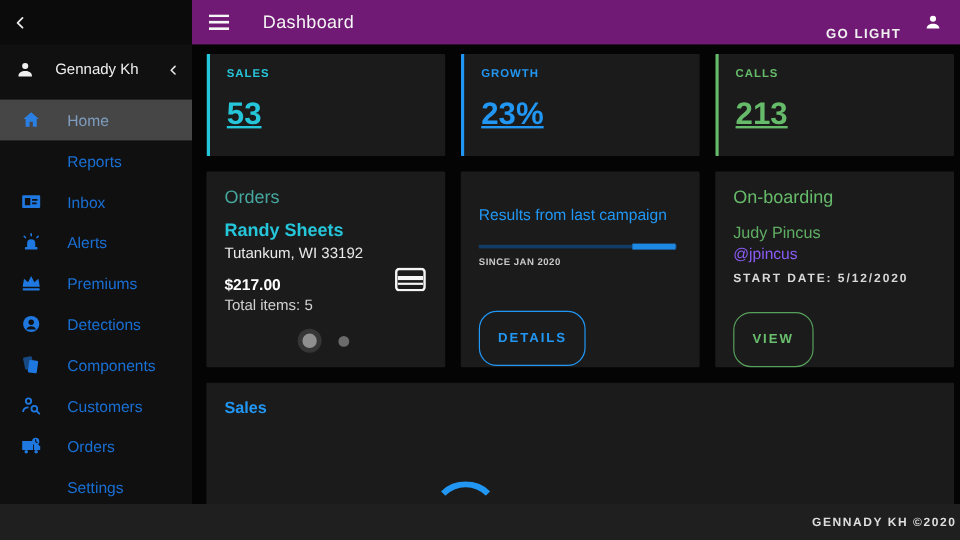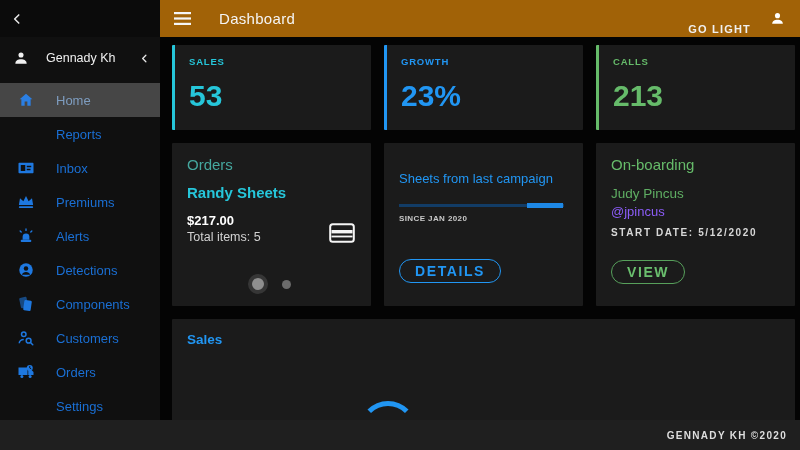--- a/index.html
+++ b/index.html
@@ -8,21 +8,21 @@
     position:relative; overflow:hidden;
     background:#040404;
     font-family:"Liberation Sans", sans-serif;
     color:#e8e8e8;
   }
   svg { display:block; }
 
   
   .topbar {
     position:absolute; left:160px; top:0; right:0; height:37px;
-    background:#a16207; display:flex; align-items:center; padding:0 14px;
+    background:#701a75; display:flex; align-items:center; padding:0 14px;
   }
   .hamburger { width:17px; cursor:pointer; color:#f5f5f5; }
   .topbar-title { margin-left:28px; font-size:15px; color:#f5f5f5; letter-spacing:.3px; }
   .topbar-spacer { flex:1; }
   .go-light {
     font-size:11px; font-weight:bold; letter-spacing:1.2px; color:#f0f0f0;
     background:none; border:none; cursor:pointer; font-family:inherit; padding:6px 8px;margin-top:20px;
   }
   .topbar-person { margin-left:10px; color:#fff; cursor:pointer; }
 
@@ -56,21 +56,21 @@
     overflow:hidden; padding:8px 5px 0 12px;
   }
   .row { display:flex; gap:13px; }
   .card { background:#1b1b1b; border-radius:1px; }
 
   .stat-card {
     flex:1; height:85px; padding:11px 14px;
     border-left:3px solid var(--accent,#2196f3);
   }
   .stat-label { font-size:9.5px; font-weight:bold; letter-spacing:.8px; color:var(--accent); }
-  .stat-value { font-size:30px; font-weight:bold; color:var(--accent); margin-top:12px; }
+  .stat-value { font-size:26px; font-weight:bold; color:var(--accent); margin-top:12px;text-decoration:underline; }
 
   .row2 { margin-top:13px; }
   .row2 .card { flex:1; height:163px; padding:13px 15px; position:relative; }
   .card-title { font-size:15px; font-weight:400; }
 
   
   .orders-title { color:#45a79e; }
   .order-name { margin-top:11px; font-size:15px; font-weight:bold; color:#26c6da; }
   .order-addr { margin-top:3px; font-size:12.5px; color:#eaeaea; }
   .order-amount { margin-top:12px; font-size:13px; font-weight:bold; color:#fff; }
@@ -81,23 +81,23 @@
   .dot.active { width:12px; height:12px; background:#8f8f8f; box-shadow:0 0 0 4px rgba(255,255,255,.12); }
 
   
   .goals-title { color:#1e6fd0; }
   .goals-sub { margin-top:15px; font-size:13px; color:#2196f3; }
   .progress { position:relative; margin-top:17px; height:5px; }
   .progress-track { position:absolute; left:0; right:4px; top:1px; height:3px; background:#123c66; }
   .progress-chunk { position:absolute; top:0; height:5px; background:#1e88e5; }
   .goals-caption { margin-top:6px; font-size:8px; font-weight:bold; letter-spacing:.4px; color:#c9c9c9; }
   .pill-btn {
-    display:inline-block; margin-top:36px; padding:3px 15px;
+    display:inline-block; margin-top:36px; padding:16px 15px;
     background:none; border:1px solid #2196f3; border-radius:15px;
-    color:#2196f3; font-size:14px; font-weight:bold; letter-spacing:1.6px;
+    color:#2196f3; font-size:11px; font-weight:bold; letter-spacing:1.6px;
     cursor:pointer; font-family:inherit;
   }
   .pill-btn.green { border-color:#57a05b; color:#6abf6e; }
 
   
   .onb-title { color:#66bb6a; }
   .onb-name { margin-top:13px; font-size:13.5px; color:#5fae63; }
   .onb-handle { margin-top:3px; font-size:13px; color:#8b5cf6; }
   .onb-role { margin-top:2px; font-size:13.5px; font-weight:bold; color:#fff; }
   .onb-date { margin-top:8px; font-size:10px; font-weight:bold; letter-spacing:1.6px; color:#d8d8d8; }
@@ -108,21 +108,21 @@
   .sales-title { color:#2196f3; font-weight:bold; font-size:13.5px; }
   .spinner {
     position:absolute; top:82px; left:187px; width:58px; height:58px;
     border:5px solid transparent; border-top-color:#2196f3; border-radius:50%;
   }
 
   
   .footer {
     position:absolute; left:0; right:0; bottom:0; height:30px;
     background:#1f1f1f; display:flex; align-items:center; justify-content:flex-end;
-    padding-right:13px;
+    padding-right:3px;
   }
   .footer-text { font-size:10px; font-weight:bold; letter-spacing:1.3px; color:#dedede; }
 </style>
 </head>
 <body>
 
 <div class="sidebar">
   <div class="sidebar-top">
     <span class="chev">
       <svg width="14" height="14" viewBox="0 0 24 24">
@@ -164,37 +164,37 @@
       <span class="mi-icon">
         <svg width="18" height="18" viewBox="0 0 24 24" fill="currentColor">
             <path d="M3 5h18a1 1 0 011 1v12a1 1 0 01-1 1H3a1 1 0 01-1-1V6a1 1 0 011-1zm2 3v8h6V8H5zm8 1v2h6V9h-6zm0 4v2h5v-2h-5z"></path>
           </svg>
       </span>
       <span class="mi-label">Inbox</span>
     </div>
 
     <div class="menu-item">
       <span class="mi-icon">
-        <svg width="18" height="18" viewBox="0 0 24 24" fill="currentColor">
-            <path d="M2.5 16L4 7l4.5 4L12 4l3.5 7L20 7l1.5 9z"></path>
-            <rect x="2.5" y="17.5" width="19" height="2.5" rx="1"></rect>
-          </svg>
-      </span>
-      <span class="mi-label">Premiums</span>
-    </div>
-
-    <div class="menu-item">
-      <span class="mi-icon">
         <svg width="18" height="18" viewBox="0 0 24 24" fill="none" stroke="currentColor" stroke-width="1.8" stroke-linecap="round">
             <path d="M7.5 17v-4a4.5 4.5 0 019 0v4" fill="currentColor" stroke="none"></path>
             <rect x="5" y="17" width="14" height="3" rx="1" fill="currentColor" stroke="none"></rect>
             <path d="M12 4.5v-2M5.6 6.6L4.2 5.2M18.4 6.6l1.4-1.4"></path>
           </svg>
       </span>
       <span class="mi-label">Alerts</span>
+    </div>
+
+    <div class="menu-item">
+      <span class="mi-icon">
+        <svg width="18" height="18" viewBox="0 0 24 24" fill="currentColor">
+            <path d="M2.5 16L4 7l4.5 4L12 4l3.5 7L20 7l1.5 9z"></path>
+            <rect x="2.5" y="17.5" width="19" height="2.5" rx="1"></rect>
+          </svg>
+      </span>
+      <span class="mi-label">Premiums</span>
     </div>
 
     <div class="menu-item">
       <span class="mi-icon">
         <svg width="18" height="18" viewBox="0 0 24 24">
             <circle cx="12" cy="12" r="9" fill="currentColor"></circle>
             <circle cx="12" cy="10" r="3" fill="#101010"></circle>
             <path d="M6.5 18.2c.8-2.4 3-3.7 5.5-3.7s4.7 1.3 5.5 3.7" fill="#101010"></path>
           </svg>
       </span>
@@ -277,37 +277,38 @@
       <div class="stat-label">CALLS</div>
       <div class="stat-value">213</div>
     </div>
   </div>
 
   <div class="row row2">
 
     <div class="card">
       <div class="card-title orders-title">Orders</div>
       <div class="order-name">Randy Sheets</div>
+      <div class="order-addr">Tutankum, WI 33192</div>
       <div class="order-amount">$217.00</div>
       <div class="order-items">Total items: 5</div>
       <span class="cc-icon">
         <svg width="26" height="20" viewBox="0 0 26 20" fill="none" stroke="#f5f5f5" stroke-width="2">
             <rect x="1.2" y="1.2" width="23.6" height="17.6" rx="2.5"></rect>
             <rect x="2.5" y="7" width="21" height="3.4" fill="#f5f5f5" stroke="none"></rect>
             <rect x="2.5" y="12.6" width="21" height="1.8" fill="#f5f5f5" stroke="none"></rect>
           </svg>
       </span>
       <div class="dots">
         <span class="dot active"></span>
         <span class="dot"></span>
       </div>
     </div>
 
     <div class="card">
-      <div class="goals-sub">Sheets from last campaign</div>
+      <div class="goals-sub">Results from last campaign</div>
       <div class="progress">
         <div class="progress-track"></div>
         <div class="progress-chunk" style="left: 76%; width: 21%;"></div>
       </div>
       <div class="goals-caption">SINCE JAN 2020</div>
       <button class="pill-btn">DETAILS</button>
     </div>
 
     <div class="card">
       <div class="card-title onb-title">On-boarding</div>

